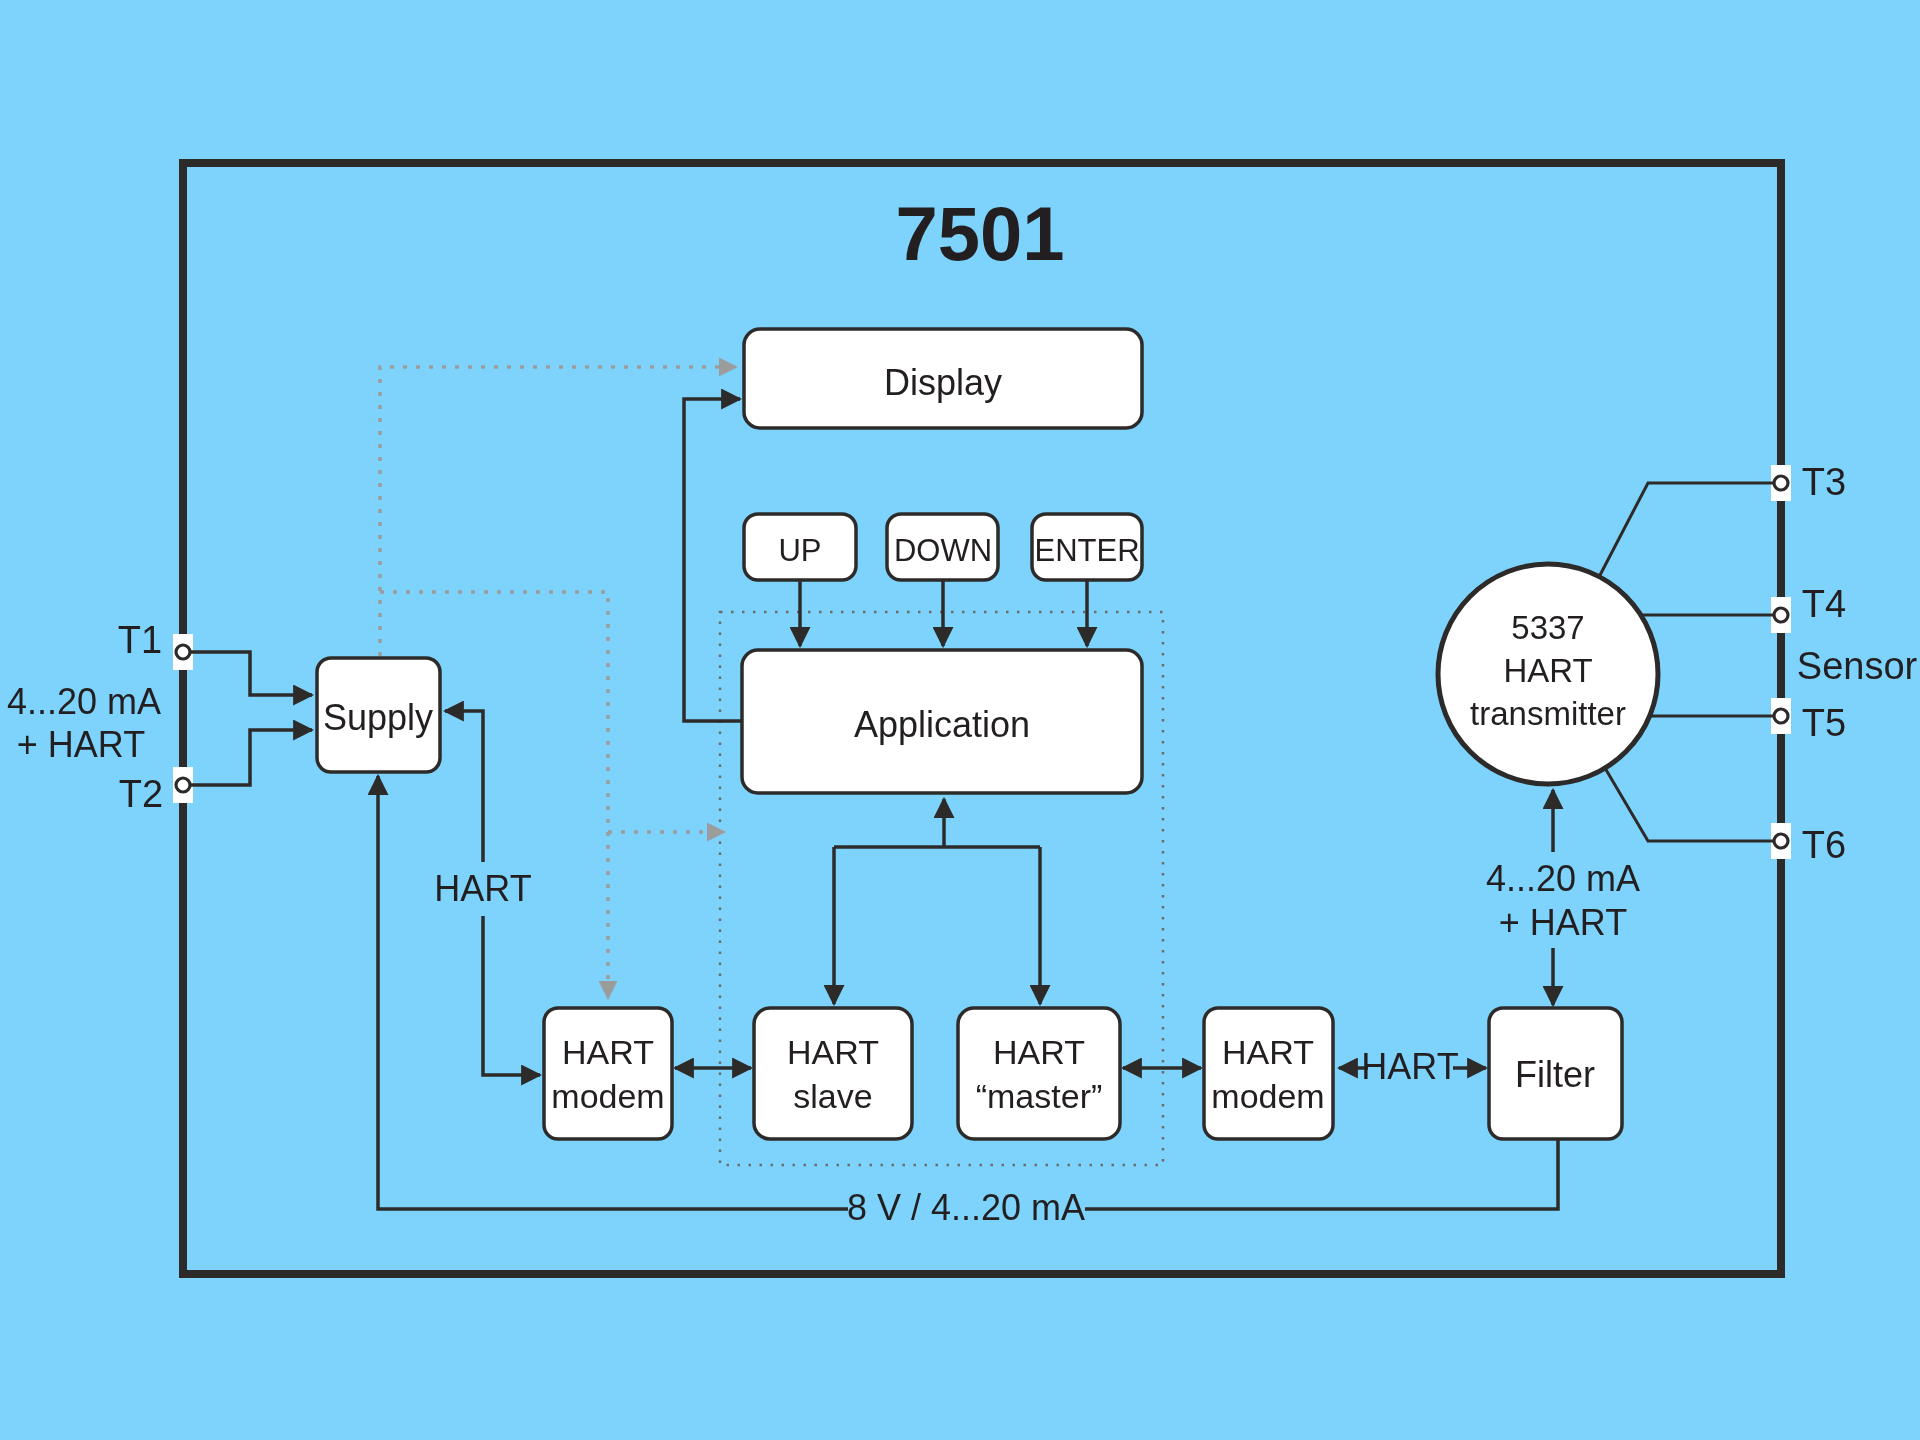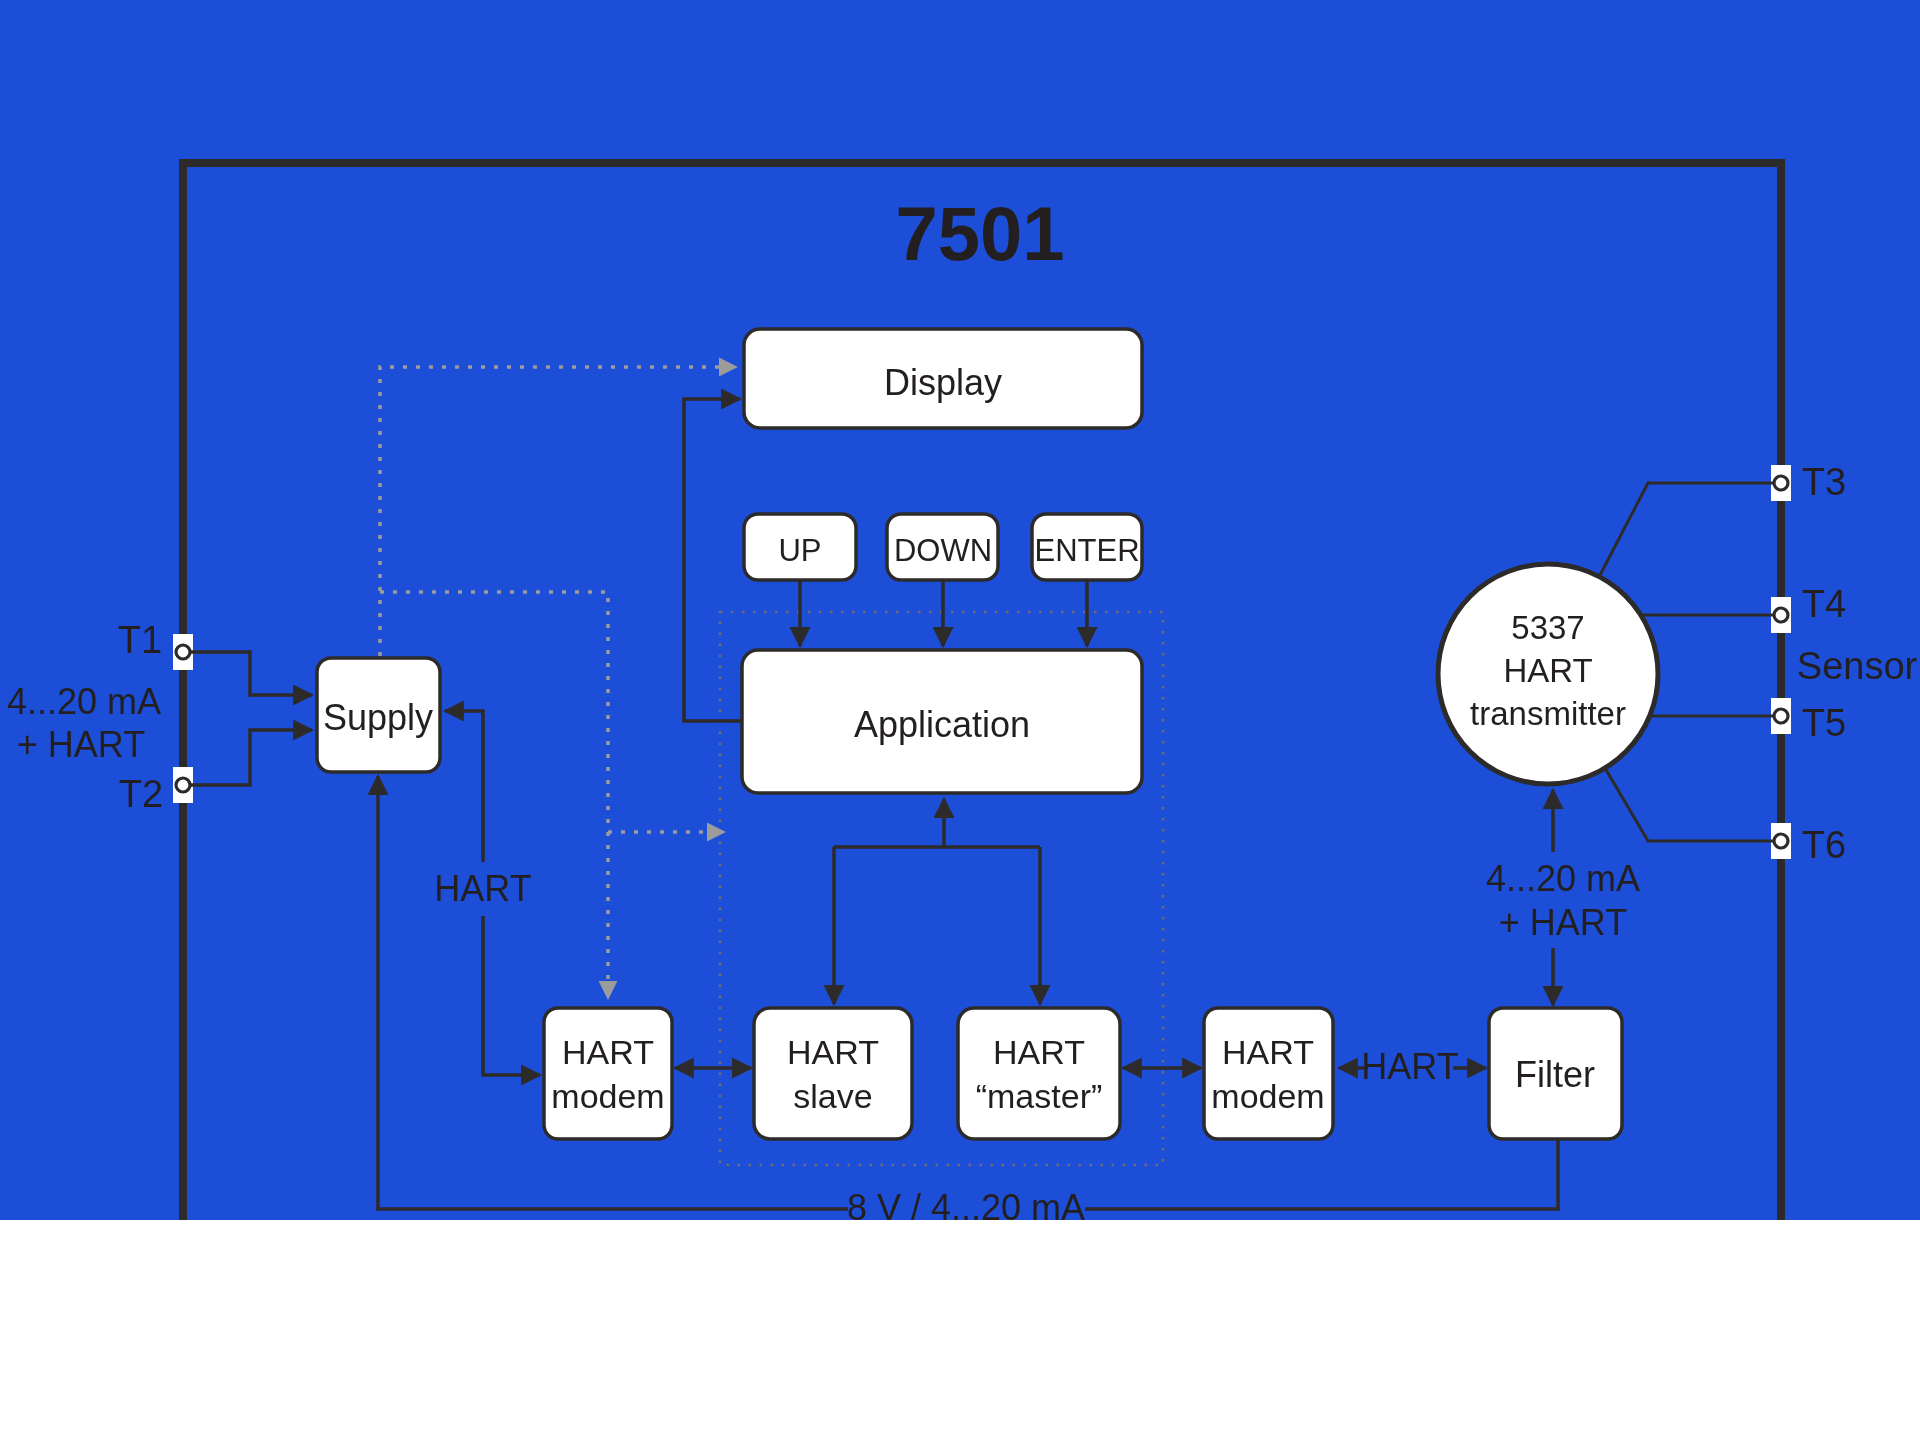--- a/index.html
+++ b/index.html
@@ -1,16 +1,16 @@
 <!DOCTYPE html>
 <html><head>
 <meta charset="utf-8">
 <style>
   html,body{margin:0;padding:0;background:#ffffff;}
-  .stage{position:relative;width:1920px;height:1220px;background:#1d4ed8;overflow:hidden;}
+  .stage{position:relative;width:1920px;height:1440px;background:#7dd3fc;overflow:hidden;}
   svg{display:block;}
   text{font-family:"Liberation Sans","DejaVu Sans",sans-serif;fill:#231f20;}
   .t-title{font-size:76px;font-weight:700;}
   .t-box{font-size:36px;}
   .t-box2{font-size:34px;}
   .t-btn{font-size:31px;}
   .t-term{font-size:38px;}
   .t-lbl{font-size:36px;}
   .t-circ{font-size:33px;}
   .ln{stroke:#2d2b29;stroke-width:3.5;fill:none;}

